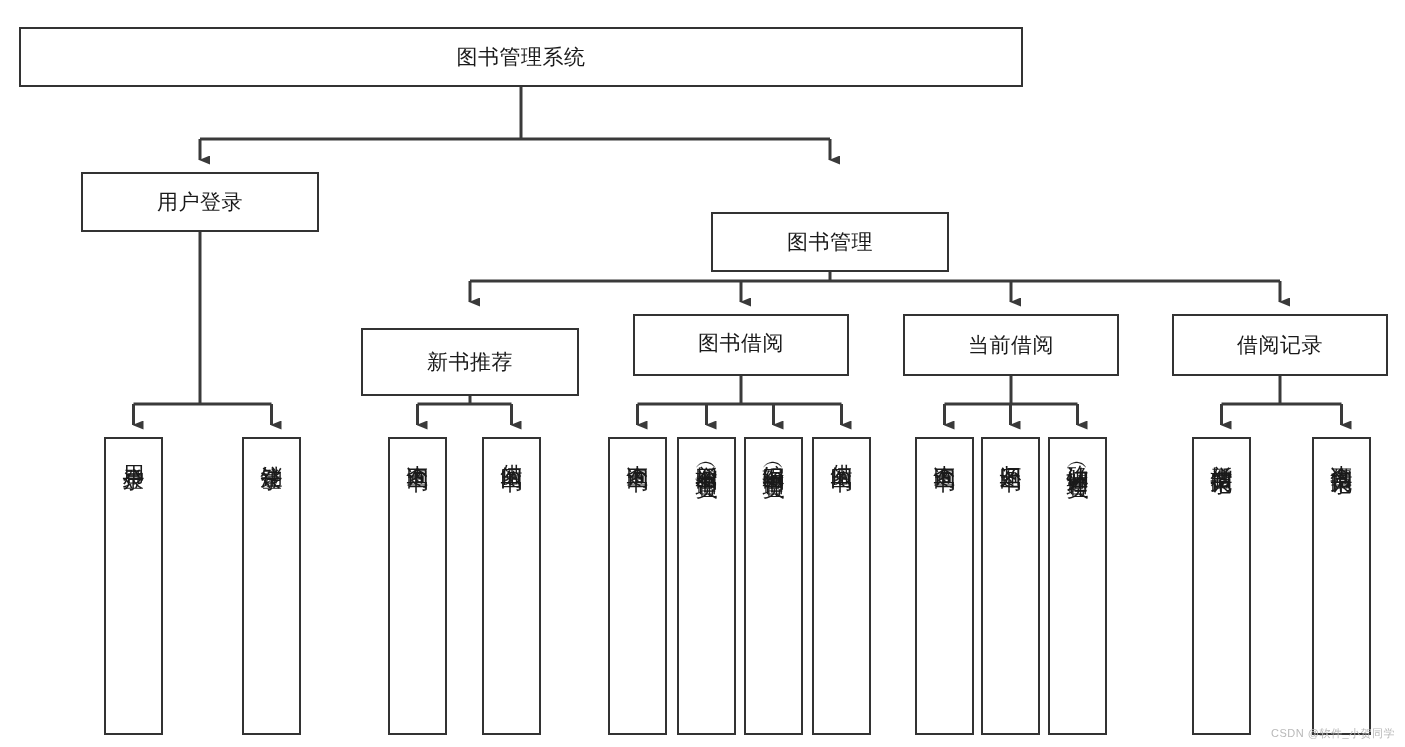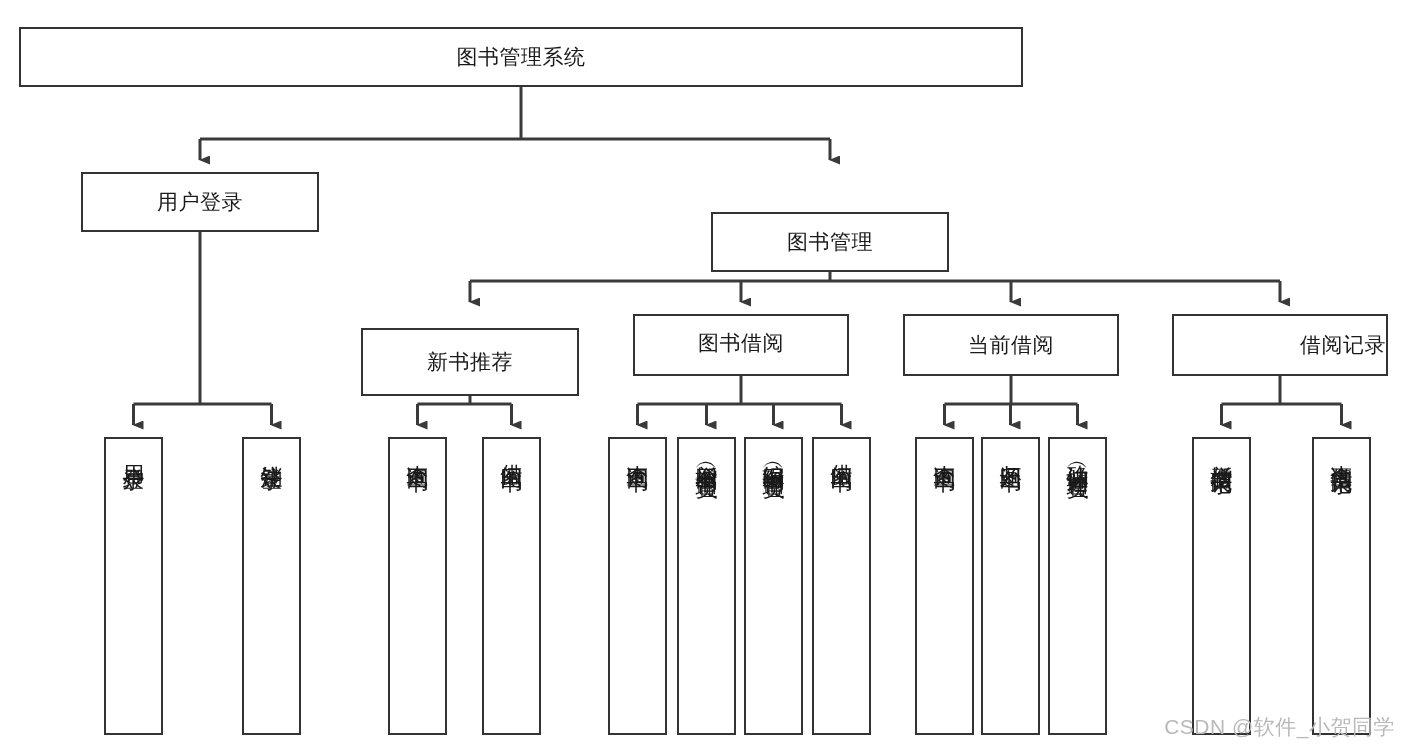--- a/index.html
+++ b/index.html
@@ -54,21 +54,21 @@
     font-size: 22px;
     letter-spacing: 2px;
     line-height: 1;
     white-space: nowrap;
     margin: 0 auto;
   }
   .watermark {
     position: absolute;
     right: 10px;
     bottom: 6px;
-    font-size: 21px;
+    font-size: 11px;
     color: #b9b9b9;
     letter-spacing: 0.5px;
     white-space: nowrap;
   }
 </style>
 </head>
 <body>
 
 <div id="diagram-root">
   <svg class="edges" viewBox="0 0 1405 747">
@@ -126,21 +126,21 @@
       </div>
       <div class="node horiz" style="left: 361px; top: 328px; width: 218px; height: 68px;">
         <span class="label">新书推荐</span>
       </div>
       <div class="node horiz" style="left: 633px; top: 314px; width: 216px; height: 62px; font-family: Liberation Mono, monospace;">
         <span class="label">图书借阅</span>
       </div>
       <div class="node horiz" style="left: 903px; top: 314px; width: 216px; height: 62px;">
         <span class="label">当前借阅</span>
       </div>
-      <div class="node horiz" style="left: 1172px; top: 314px; width: 216px; height: 62px; justify-content: flex-end;">
+      <div class="node horiz" style="left: 1172px; top: 314px; width: 216px; height: 62px;">
         <span class="label">借阅记录</span>
       </div>
       <div class="node vert" style="left: 104px; top: 437px; width: 59px; height: 298px;">
         <span class="label">用户登录</span>
       </div>
       <div class="node vert" style="left: 242px; top: 437px; width: 59px; height: 298px;">
         <span class="label">注销登录</span>
       </div>
       <div class="node vert" style="left: 388px; top: 437px; width: 59px; height: 298px;">
         <span class="label">查询图书</span>

